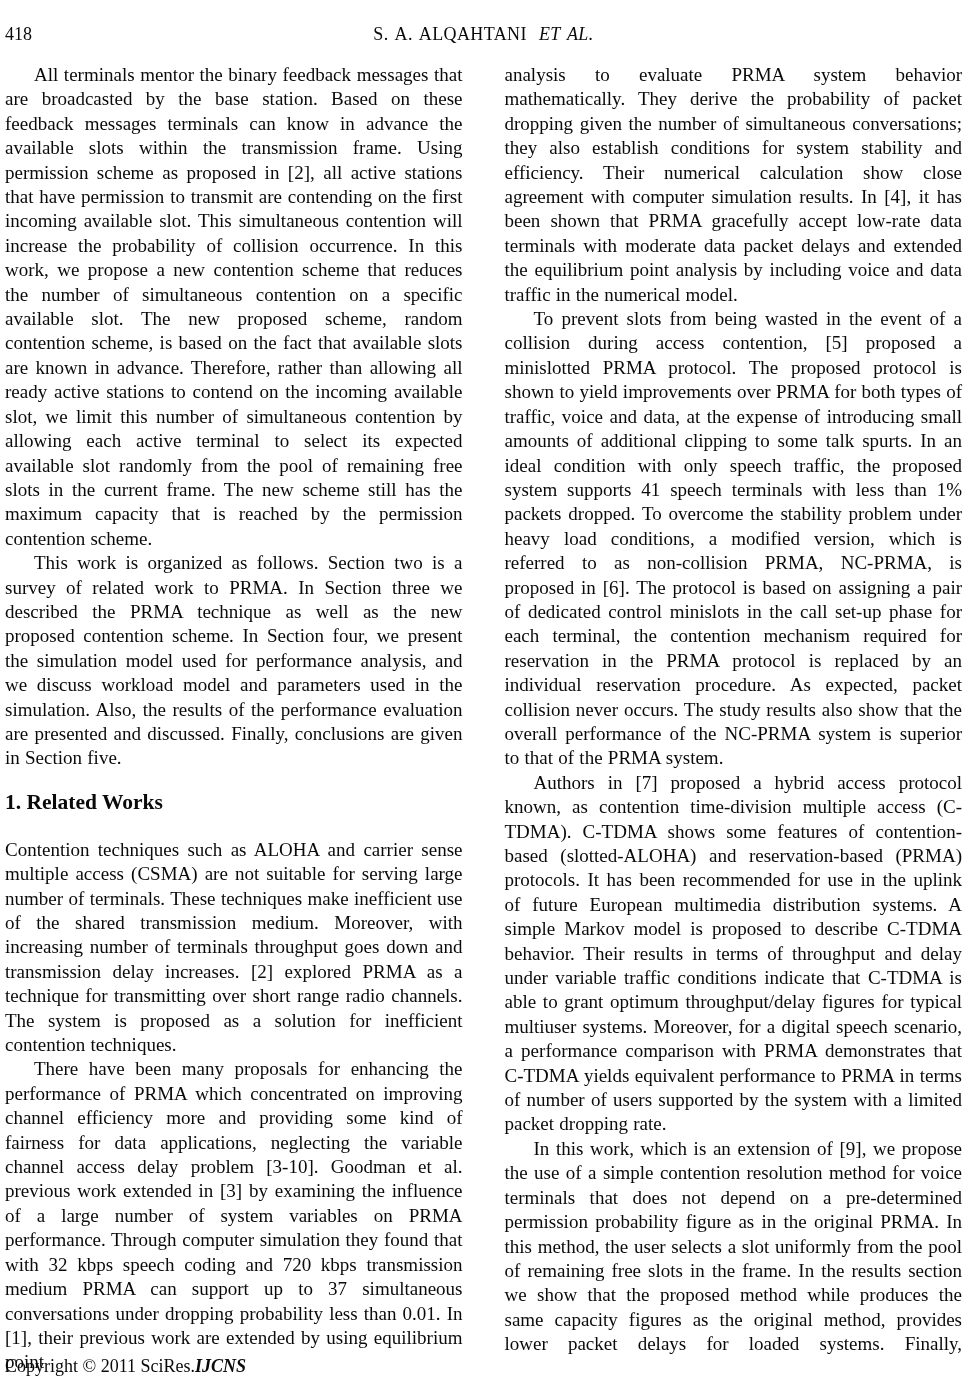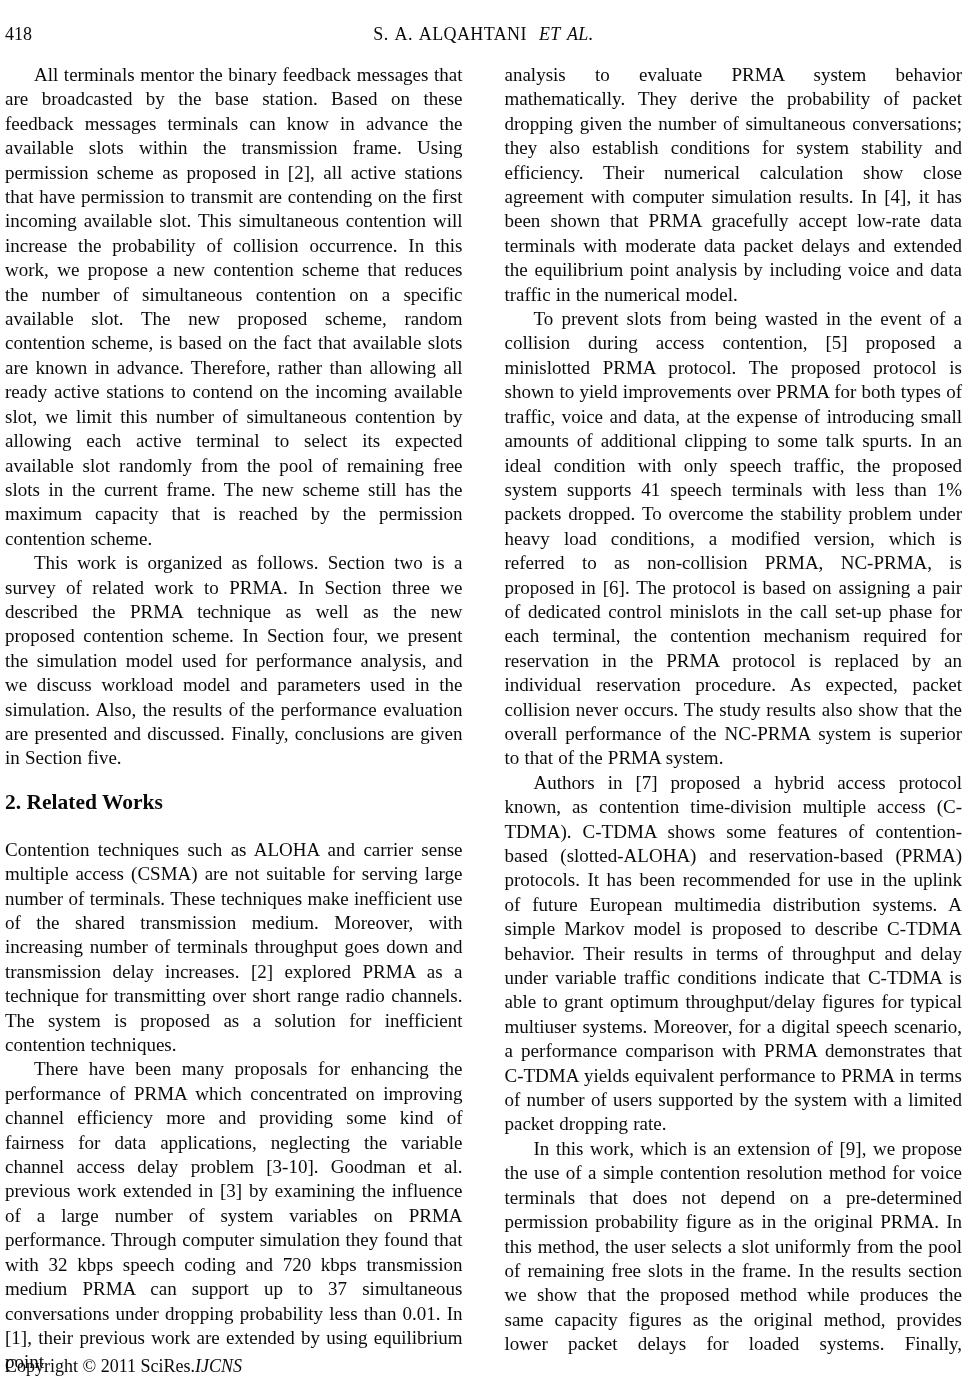--- a/index.html
+++ b/index.html
@@ -73,42 +73,42 @@
   .page-footer {
     position: absolute;
     left: 5px;
     right: 5px;
     bottom: 9px;
     display: flex;
     align-items: baseline;
     font-size: 18px;
   }
   .journal-name {
-    font-weight: 400;
+    font-weight: 700;
     font-style: italic;
   }
 </style>
 </head>
 <body>
 
 <div class="page">
 
   <div class="running-header">
     <span class="page-number">418</span>
     <div class="header-center">
       <span>S. A. ALQAHTANI</span><span class="et-al">ET AL.</span>
     </div>
   </div>
 
   <div class="columns">
 
     <div class="column">
       <p class="indent">All terminals mentor the binary feedback messages that are broadcasted by the base station. Based on these feedback messages terminals can know in advance the available slots within the transmission frame. Using permission scheme as proposed in [2], all active stations that have permission to transmit are contending on the first incoming available slot. This simultaneous contention will increase the probability of collision occurrence. In this work, we propose a new contention scheme that reduces the number of simultaneous contention on a specific available slot. The new proposed scheme, random contention scheme, is based on the fact that available slots are known in advance. Therefore, rather than allowing all ready active stations to contend on the incoming available slot, we limit this number of simultaneous contention by allowing each active terminal to select its expected available slot randomly from the pool of remaining free slots in the current frame. The new scheme still has the maximum capacity that is reached by the permission contention scheme.</p>
       <p class="indent">This work is organized as follows. Section two is a survey of related work to PRMA. In Section three we described the PRMA technique as well as the new proposed contention scheme. In Section four, we present the simulation model used for performance analysis, and we discuss workload model and parameters used in the simulation. Also, the results of the performance evaluation are presented and discussed. Finally, conclusions are given in Section five.</p>
-      <h2 class="section-heading">2. Related Works</h2>
+      <h2 class="section-heading">1. Related Works</h2>
       <p>Contention techniques such as ALOHA and carrier sense multiple access (CSMA) are not suitable for serving large number of terminals. These techniques make inefficient use of the shared transmission medium. Moreover, with increasing number of terminals throughput goes down and transmission delay increases. [2] explored PRMA as a technique for transmitting over short range radio channels. The system is proposed as a solution for inefficient contention techniques.</p>
       <p class="indent continues">There have been many proposals for enhancing the performance of PRMA which concentrated on improving channel efficiency more and providing some kind of fairness for data applications, neglecting the variable channel access delay problem [3-10]. Goodman et al. previous work extended in [3] by examining the influence of a large number of system variables on PRMA performance. Through computer simulation they found that with 32 kbps speech coding and 720 kbps transmission medium PRMA can support up to 37 simultaneous conversations under dropping probability less than 0.01. In [1], their previous work are extended by using equilibrium point</p>
     </div>
 
     <div class="column">
       <p>analysis to evaluate PRMA system behavior mathematically. They derive the probability of packet dropping given the number of simultaneous conversations; they also establish conditions for system stability and efficiency. Their numerical calculation show close agreement with computer simulation results. In [4], it has been shown that PRMA gracefully accept low-rate data terminals with moderate data packet delays and extended the equilibrium point analysis by including voice and data traffic in the numerical model.</p>
       <p class="indent">To prevent slots from being wasted in the event of a collision during access contention, [5] proposed a minislotted PRMA protocol. The proposed protocol is shown to yield improvements over PRMA for both types of traffic, voice and data, at the expense of introducing small amounts of additional clipping to some talk spurts. In an ideal condition with only speech traffic, the proposed system supports 41 speech terminals with less than 1% packets dropped. To overcome the stability problem under heavy load conditions, a modified version, which is referred to as non-collision PRMA, NC-PRMA, is proposed in [6]. The protocol is based on assigning a pair of dedicated control minislots in the call set-up phase for each terminal, the contention mechanism required for reservation in the PRMA protocol is replaced by an individual reservation procedure. As expected, packet collision never occurs. The study results also show that the overall performance of the NC-PRMA system is superior to that of the PRMA system.</p>
       <p class="indent">Authors in [7] proposed a hybrid access protocol known, as contention time-division multiple access (C-TDMA). C-TDMA shows some features of contention-based (slotted-ALOHA) and reservation-based (PRMA) protocols. It has been recommended for use in the uplink of future European multimedia distribution systems. A simple Markov model is proposed to describe C-TDMA behavior. Their results in terms of throughput and delay under variable traffic conditions indicate that C-TDMA is able to grant optimum throughput/delay figures for typical multiuser systems. Moreover, for a digital speech scenario, a performance comparison with PRMA demonstrates that C-TDMA yields equivalent performance to PRMA in terms of number of users supported by the system with a limited packet dropping rate.</p>
       <p class="indent continues">In this work, which is an extension of [9], we propose the use of a simple contention resolution method for voice terminals that does not depend on a pre-determined permission probability figure as in the original PRMA. In this method, the user selects a slot uniformly from the pool of remaining free slots in the frame. In the results section we show that the proposed method while produces the same capacity figures as the original method, provides lower packet delays for loaded systems. Finally,</p>
     </div>

